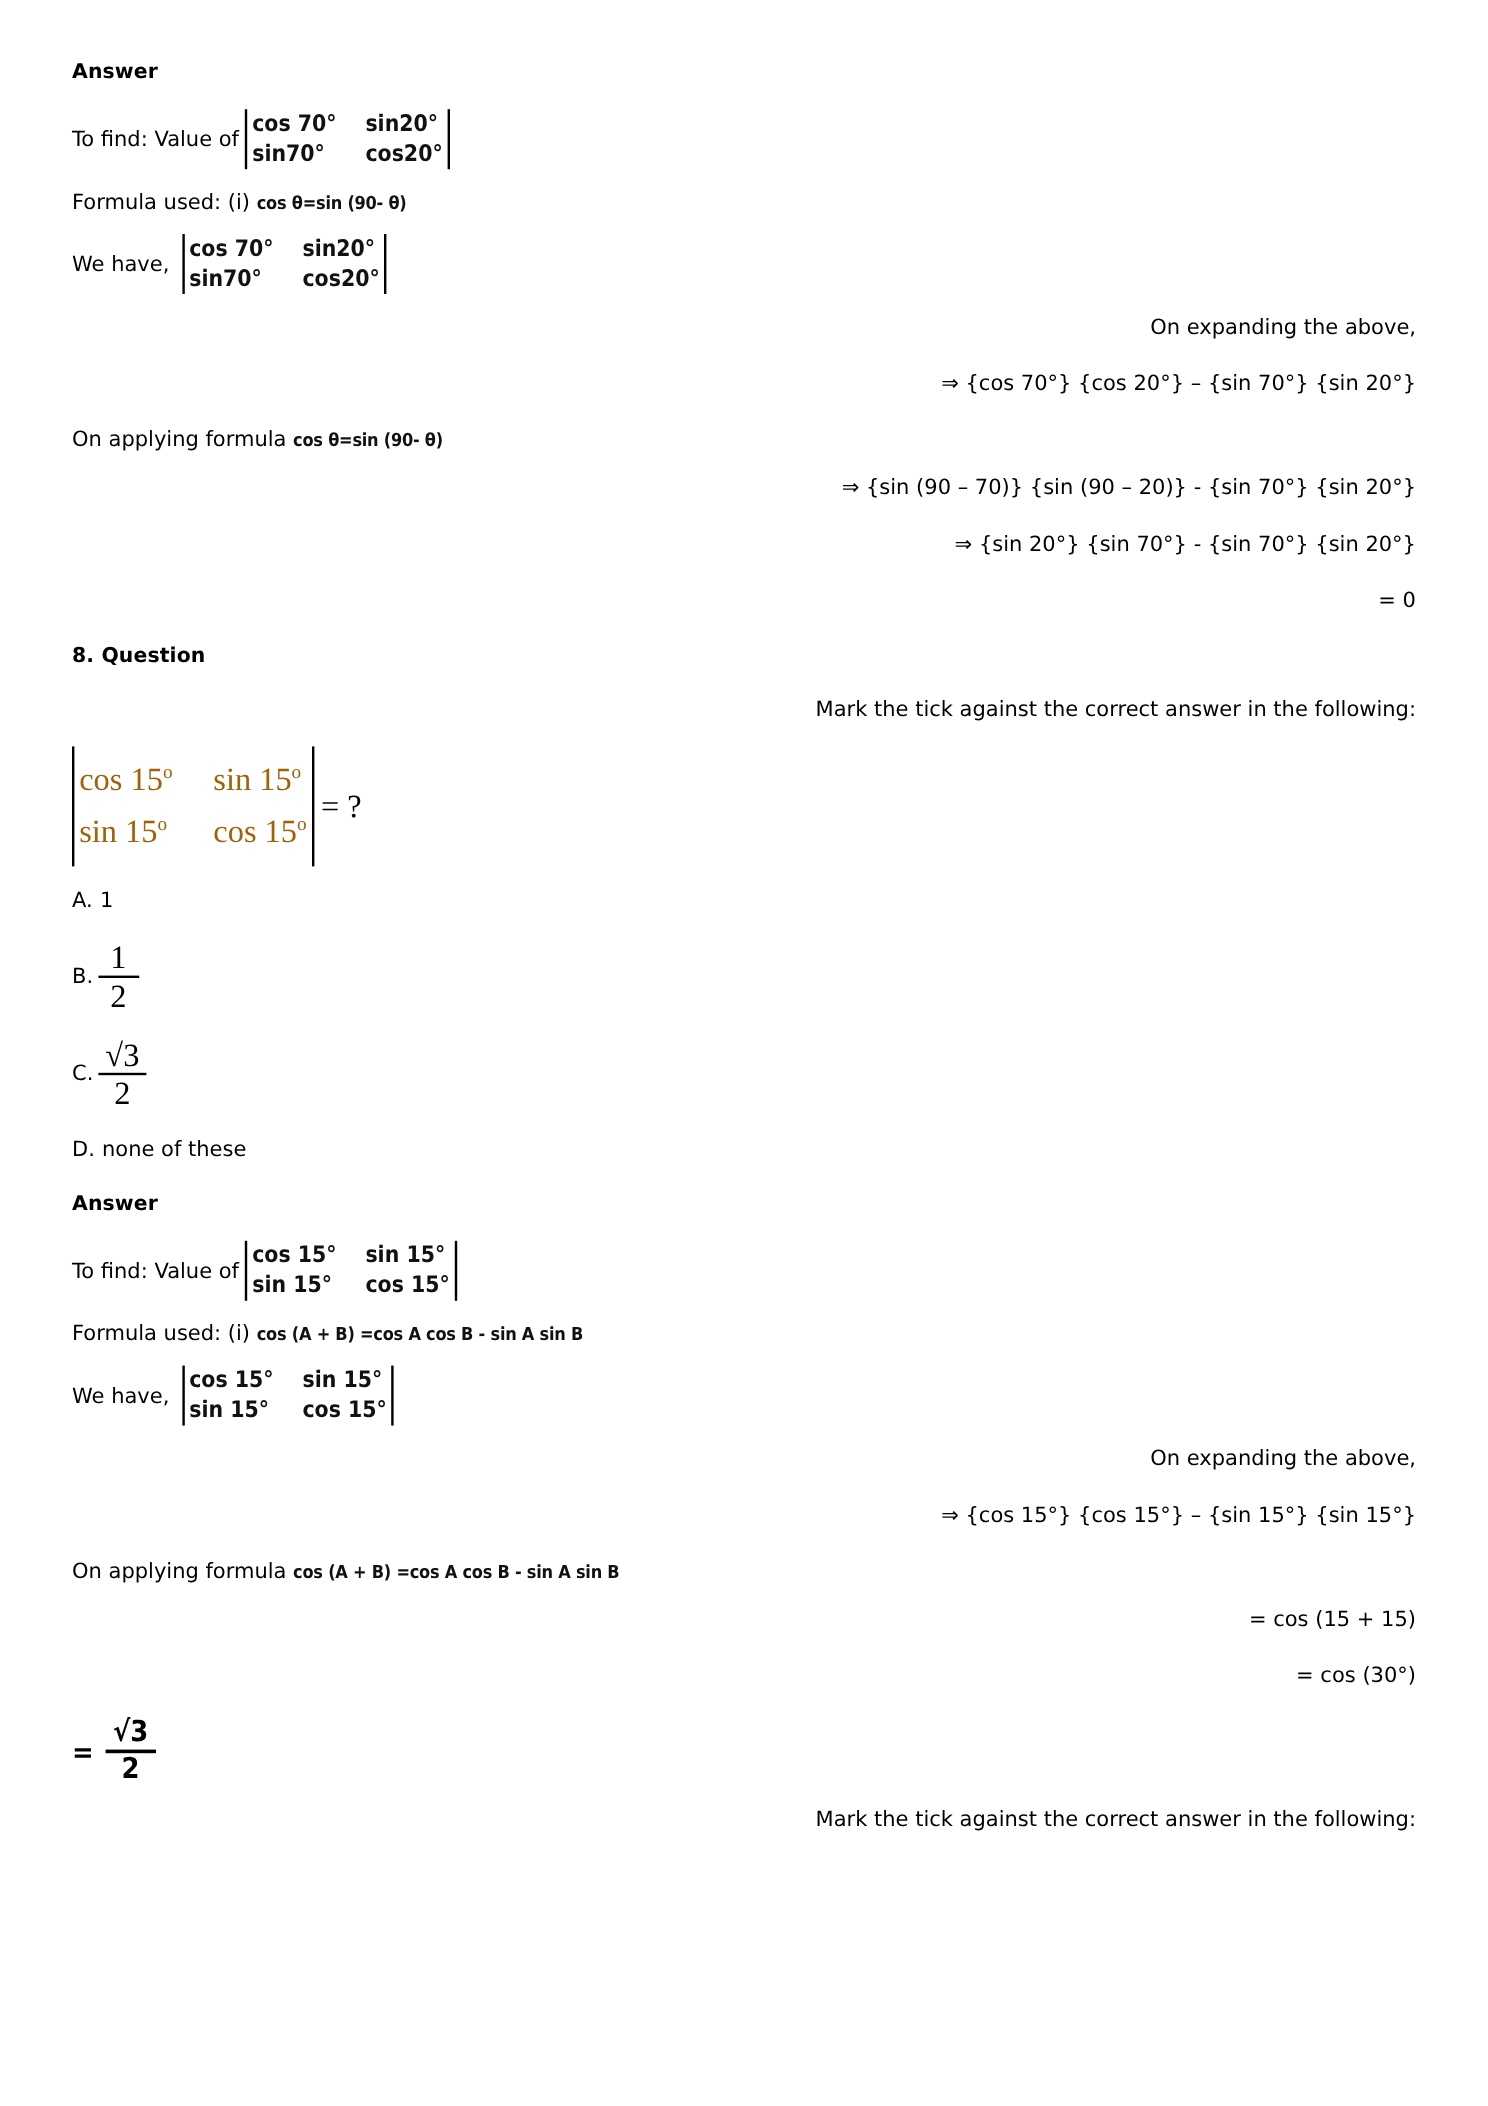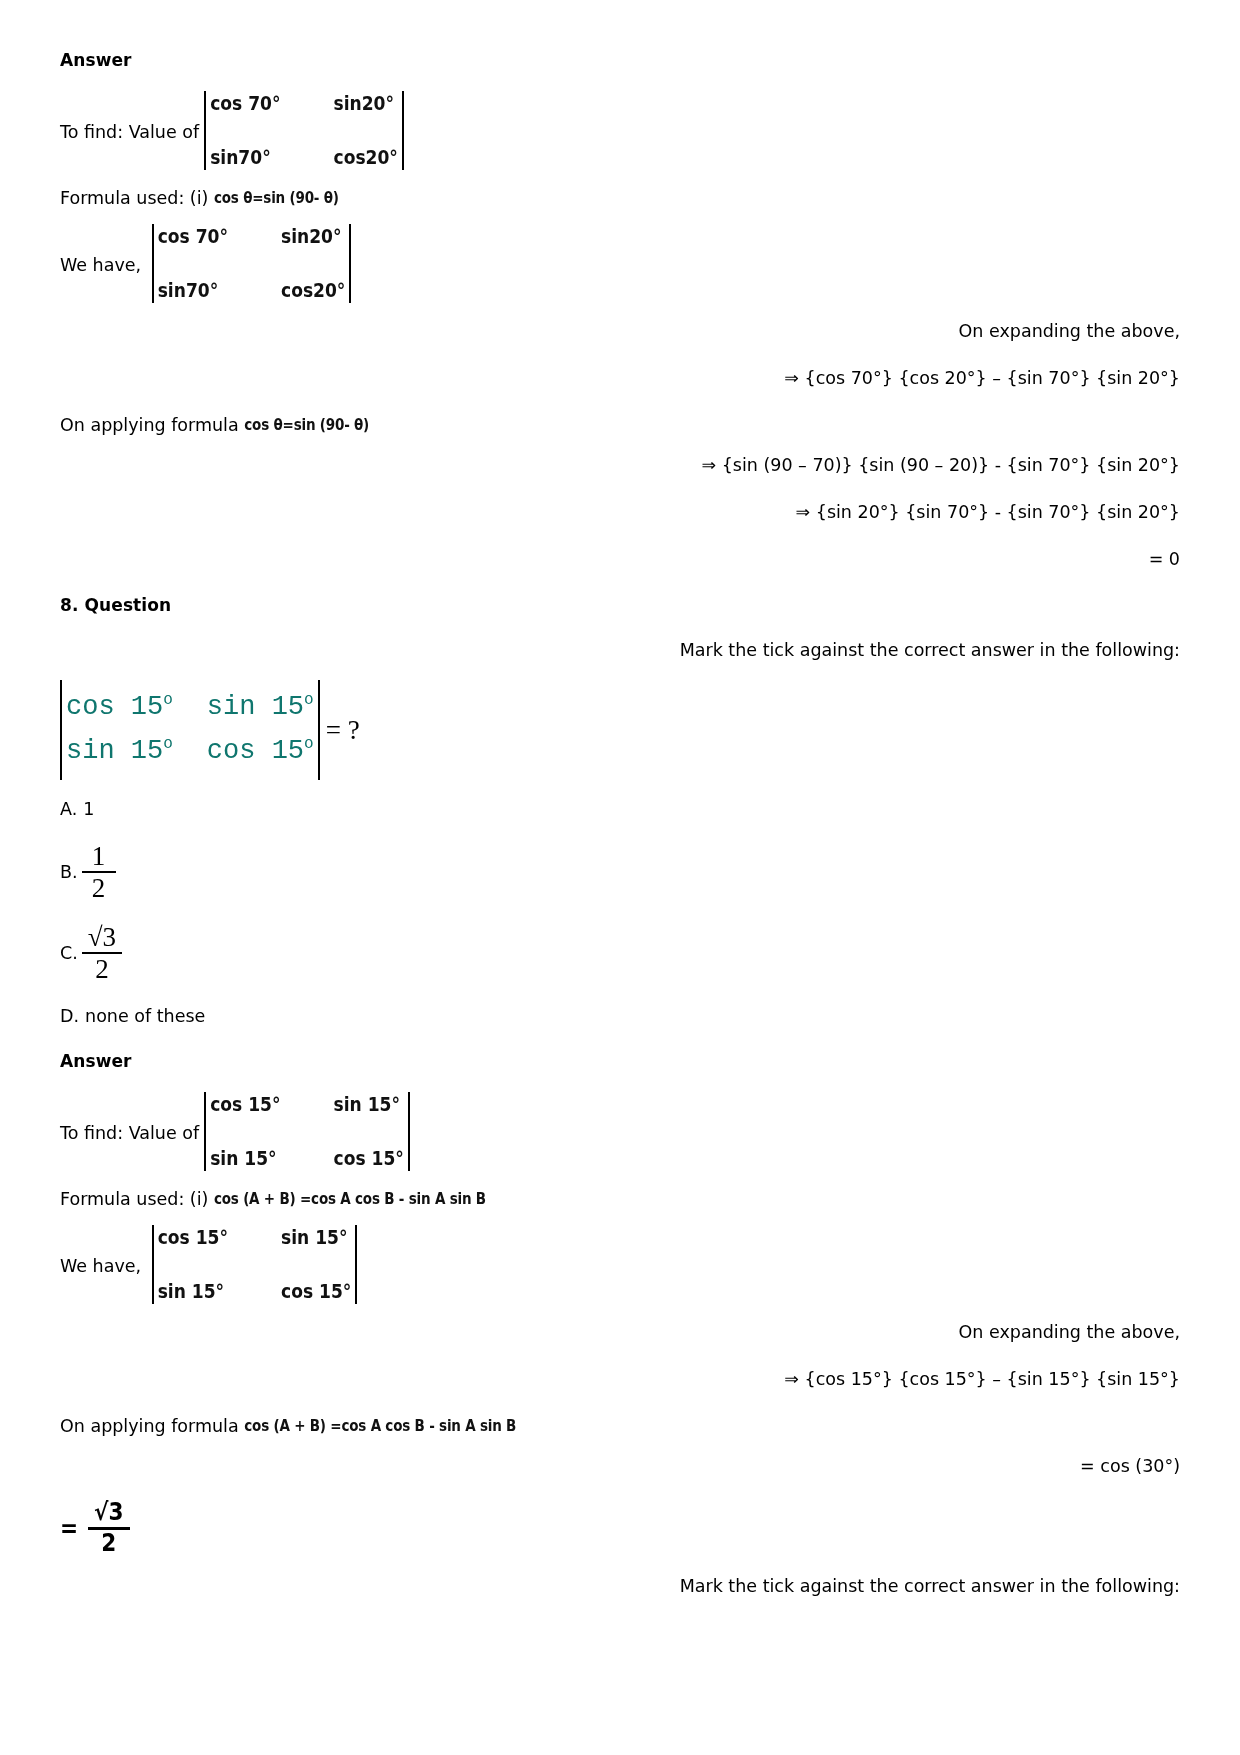--- a/index.html
+++ b/index.html
@@ -79,21 +79,20 @@
   .det-sans .bar {
     width: 2px;
     background: #000;
     align-self: stretch;
     flex: 0 0 2px;
   }
   .det-sans .grid {
     display: grid;
     grid-template-columns: auto auto;
     padding: 0 2px;
-    gap: 29px;
   }
   .det-sans .cell {
     font-family: "Liberation Sans Narrow", "DejaVu Sans Condensed", "Liberation Sans", sans-serif;
     font-weight: bold;
     font-size: 19px;
     line-height: 25px;
     white-space: pre;
     padding: 0 2px;
     color: #111;
   }
@@ -109,25 +108,25 @@
     width: 2px;
     background: #000;
     flex: 0 0 2px;
   }
   .det-serif .grid {
     display: grid;
     grid-template-columns: auto auto;
     padding: 5px 4px 7px 4px;
   }
   .det-serif .cell {
-    font-family: Liberation Mono, monospace;
+    font-family: Liberation Serif, serif;
     font-size: 27px;
     line-height: 44px;
     white-space: pre;
-    color: #0f766e;
+    color: #a16207;
   }
   .det-serif .cell.c2 { padding-left: 34px; }
   .det-serif .cell sup {
     font-size: 16px;
     vertical-align: super;
     line-height: 0;
   }
   .q2row {
     display: flex;
     align-items: center;
@@ -335,20 +334,21 @@
     </div>
 
     <div class="para">On expanding the above,</div>
     <div class="para">⇒ {cos 15°} {cos 15°} – {sin 15°} {sin 15°}</div>
 
     <div class="mixline">
       <span class="lead">On applying formula </span>
       <span class="fx">cos (A + B) =cos A cos B - sin A sin B</span>
     </div>
 
+    <div class="para">= cos (15 + 15)</div>
     <div class="para">= cos (30°)</div>
 
     <div class="resultline">
       <span class="eqs">=</span>
       <span class="frac-sans">
         <span class="num">√3</span>
         <span class="rule"></span>
         <span class="den">2</span>
       </span>
     </div>

